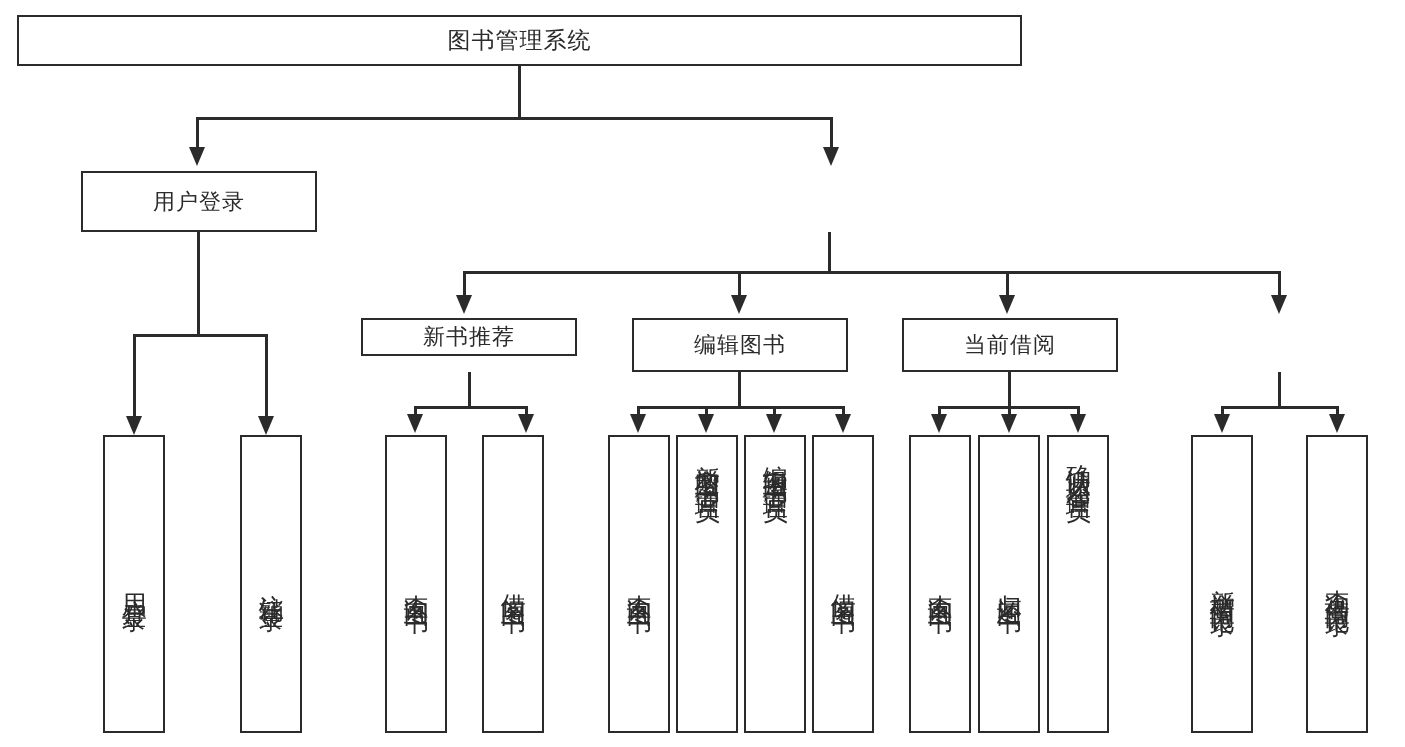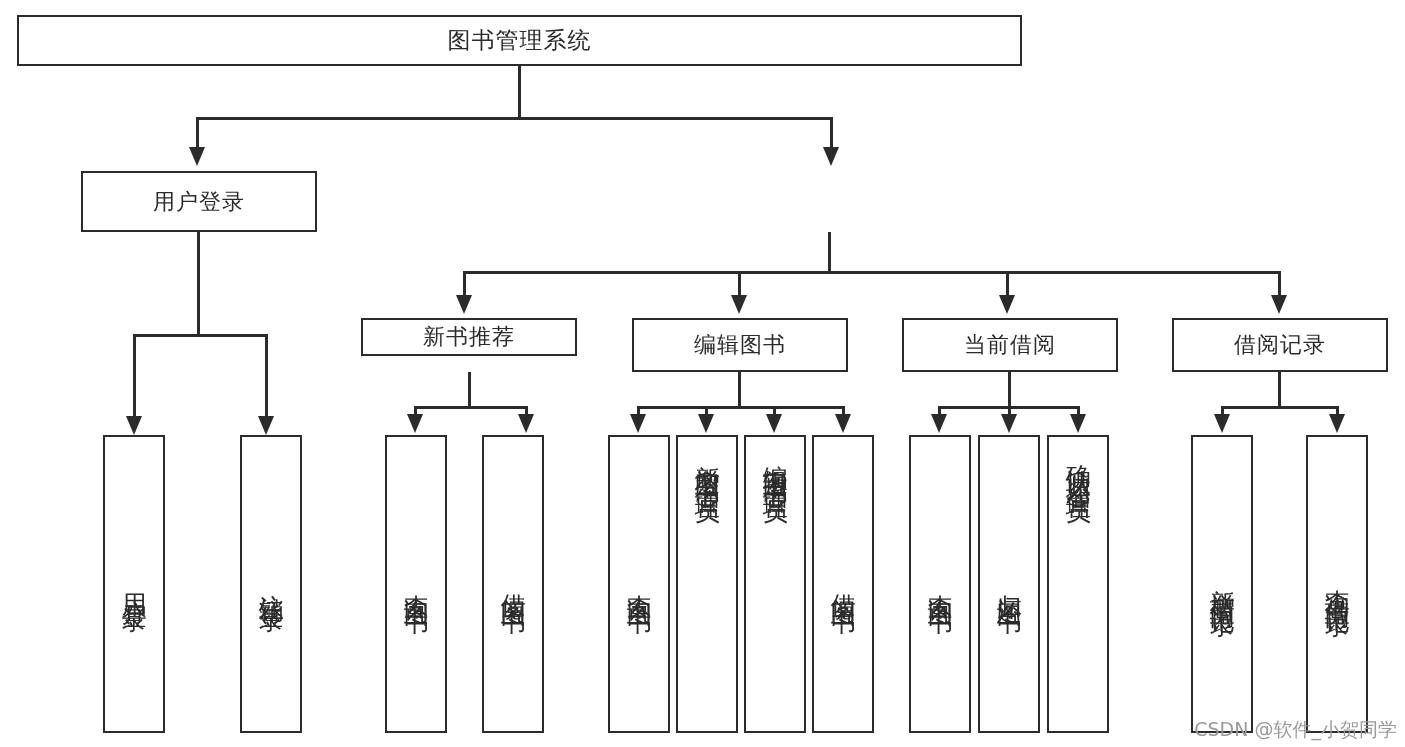--- a/index.html
+++ b/index.html
@@ -116,23 +116,20 @@
 
   <div class="node h" style="left:361px;top:318px;width:216px;height:38px;">
     <span class="lbl">新书推荐</span>
   </div>
   <div class="node h" style="left:632px;top:318px;width:216px;height:54px;">
     <span class="lbl">编辑图书</span>
   </div>
   <div class="node h" style="left:902px;top:318px;width:216px;height:54px;text-align:right;">
     <span class="lbl">当前借阅</span>
   </div>
-  <div class="node h" style="left:1172px;top:318px;width:216px;height:54px;">
-    <span class="lbl">借阅记录</span>
-  </div>
 
   <div class="edge v" style="left:468px;top:372px;width:3px;height:36px;"></div>
   <div class="edge h" style="left:414px;top:406px;width:114px;height:3px;"></div>
   <div class="edge v" style="left:414px;top:406px;width:3px;height:10px;"></div>
   <div class="arrow" style="left:407px;top:414px;"></div>
   <div class="edge v" style="left:525px;top:406px;width:3px;height:10px;"></div>
   <div class="arrow" style="left:518px;top:414px;"></div>
 
   <div class="edge v" style="left:738px;top:372px;width:3px;height:36px;"></div>
   <div class="edge h" style="left:637px;top:406px;width:208px;height:3px;"></div>
@@ -198,15 +195,14 @@
     <span class="lbl">确认归还（管理员）</span>
   </div>
 
   <div class="node v mid" style="left:1191px;top:435px;width:62px;height:298px;">
     <span class="lbl">新增借阅记录</span>
   </div>
   <div class="node v mid" style="left:1306px;top:435px;width:62px;height:298px;">
     <span class="lbl">查询借阅记录</span>
   </div>
 
-  <div id="watermark">CSDN @软件_小贺同学</div>
 
 </div>
 
 </body></html>

